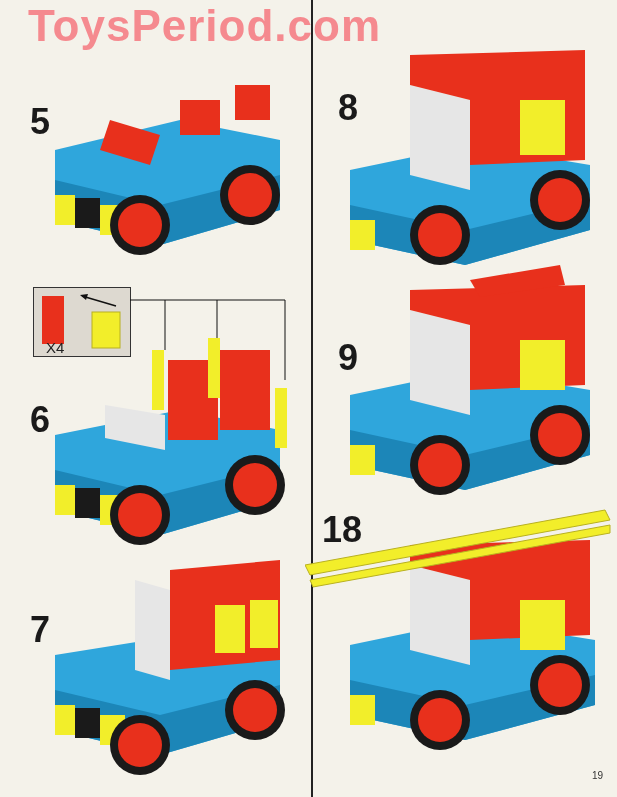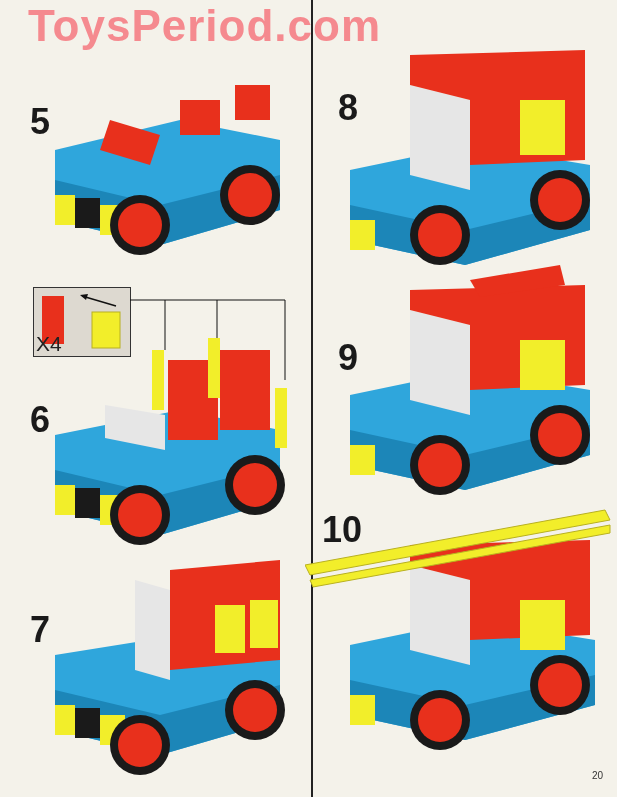--- a/index.html
+++ b/index.html
@@ -3,35 +3,35 @@
 <meta charset="utf-8">
 <style>
   html,body{margin:0;padding:0;}
   body{width:617px;height:797px;background:#f4f2ea;position:relative;overflow:hidden;font-family:"Liberation Sans",sans-serif;}
   .watermark{position:absolute;left:6px;top:0px;font-size:44px;font-weight:bold;color:#f58a8f;letter-spacing:1px;line-height:52px;z-index:5;margin-left:22px;}
   .divider{position:absolute;left:311px;top:0;width:2px;height:797px;background:#222;}
   .step-num{position:absolute;font-size:36px;font-weight:bold;color:#1a1a1a;line-height:36px;}
   .page-num{position:absolute;right:14px;bottom:16px;font-size:10px;color:#333;}
   .panel{position:absolute;}
   .inset{position:absolute;left:33px;top:287px;width:96px;height:68px;border:1px solid #333;background:#ddd9d0;}
-  .inset-label{position:absolute;left:2px;bottom:0px;font-size:21px;color:#222;}
+  .inset-label{position:absolute;left:12px;bottom:0px;font-size:15px;color:#222;}
   svg{display:block;}
 </style>
 </head>
 <body>
 
 <div class="watermark">ToysPeriod.com</div>
 <div class="divider"></div>
 
 <div class="step-num" style="left:30px;top:104px;">5</div>
 <div class="step-num" style="left:30px;top:402px;">6</div>
 <div class="step-num" style="left:30px;top:612px;">7</div>
 <div class="step-num" style="left:338px;top:90px;">8</div>
 <div class="step-num" style="left:338px;top:340px;">9</div>
-<div class="step-num" style="left:322px;top:512px;">10</div>
+<div class="step-num" style="left:322px;top:512px;">18</div>
 
 <div class="panel" style="left:40px;top:80px;">
 <svg width="250" height="175" viewBox="0 0 250 175">
   <polygon points="15,70 140,40 240,60 240,130 120,165 15,140" fill="#2fa6dc"></polygon>
   <polygon points="15,100 120,125 240,95 240,130 120,165 15,140" fill="#1c86b8"></polygon>
   <rect x="15" y="115" width="20" height="30" fill="#f2ee2a"></rect>
   <rect x="35" y="118" width="25" height="30" fill="#1a1a1a"></rect>
   <rect x="60" y="125" width="25" height="30" fill="#f2ee2a"></rect>
   <polygon points="70,40 120,55 110,85 60,70" fill="#e8301c"></polygon>
   <rect x="140" y="20" width="40" height="35" fill="#e8301c"></rect>
@@ -136,13 +136,13 @@
   <rect x="215" y="105" width="45" height="50" fill="#f2ee2a"></rect>
   <polygon points="0,70 300,15 305,25 5,80" fill="#f2ee2a" stroke="#b8b020"></polygon>
   <polygon points="5,85 305,30 305,38 8,92" fill="#f2ee2a" stroke="#b8b020"></polygon>
   <circle cx="135" cy="225" r="30" fill="#1a1a1a"></circle>
       <circle cx="135" cy="225" r="22" fill="#e8301c"></circle>
   <circle cx="255" cy="190" r="30" fill="#1a1a1a"></circle>
       <circle cx="255" cy="190" r="22" fill="#e8301c"></circle>
 </svg>
 </div>
 
-<div class="page-num">20</div>
+<div class="page-num">19</div>
 
 </body></html>

